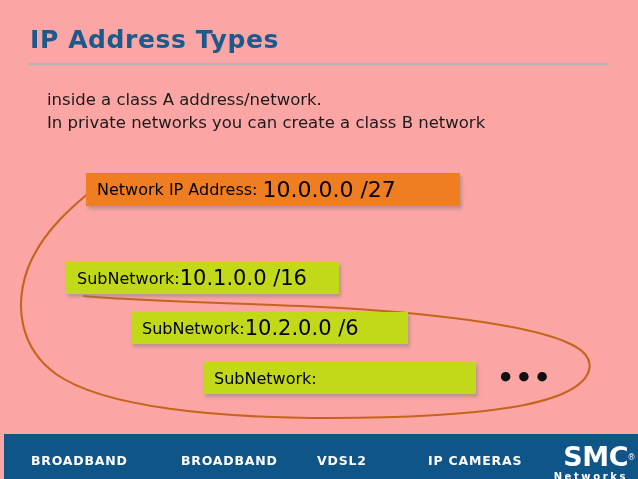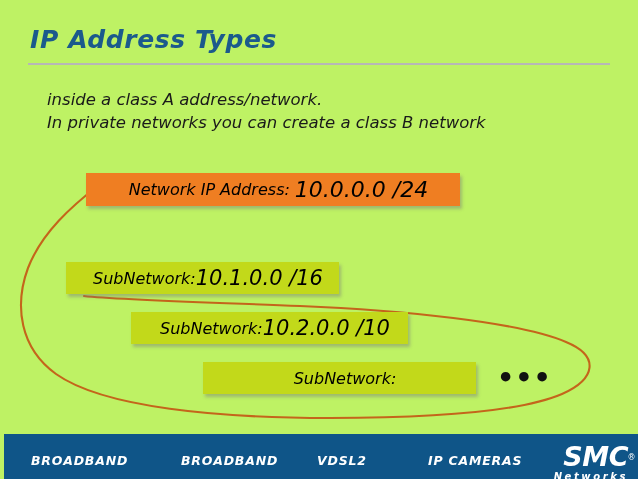--- a/index.html
+++ b/index.html
@@ -7,23 +7,22 @@
     padding: 0;
     background: #ffffff;
   }
   body {
     font-family: "DejaVu Sans", sans-serif;
   }
   .slide {
     position: relative;
     width: 638px;
     height: 479px;
-    background: #bef264;
+    background: #fca5a5;
     overflow: hidden;
-    font-style: italic;
   }
 
   
   .title {
     position: absolute;
     left: 30px;
     top: 25px;
     font-family: "DejaVu Sans", sans-serif;
     font-size: 25px;
     font-weight: bold;
@@ -64,21 +63,20 @@
   }
 
   
   .addr-box {
     position: absolute;
     box-sizing: border-box;
     display: flex;
     align-items: center;
     box-shadow: 2px 3px 3px rgba(120,120,120,0.45);
     white-space: nowrap;
-    justify-content: center;
   }
   .addr-box .label {
     font-family: "DejaVu Sans", sans-serif;
     color: #000000;
   }
   .addr-box .value {
     font-family: "DejaVu Sans", sans-serif;
     color: #000000;
   }
 
@@ -215,31 +213,31 @@
              C 14 306, 20 348, 56 374
              C 104 408, 220 418, 330 418
              C 430 418, 520 412, 562 394
              C 596 379, 600 356, 566 342
              C 520 322, 400 310, 300 306
              C 200 302, 120 300, 84 296" fill="none" stroke="#c4651b" stroke-width="2.1" stroke-linecap="round"></path>
   </svg>
 
   <div class="addr-box box-network">
     <span class="label">Network IP Address:</span>
-    <span class="value">10.0.0.0 /24</span>
+    <span class="value">10.0.0.0 /27</span>
   </div>
 
   <div class="addr-box box-sub1">
     <span class="label">SubNetwork:</span>
     <span class="value">10.1.0.0 /16</span>
   </div>
 
   <div class="addr-box box-sub2">
     <span class="label">SubNetwork:</span>
-    <span class="value">10.2.0.0 /10</span>
+    <span class="value">10.2.0.0 /6</span>
   </div>
 
   <div class="addr-box box-sub3">
     <span class="label">SubNetwork:</span>
   </div>
 
   <div class="ellipsis">•••</div>
 
   <div class="footer">
     <div class="footer-item fi-0">BROADBAND</div>

